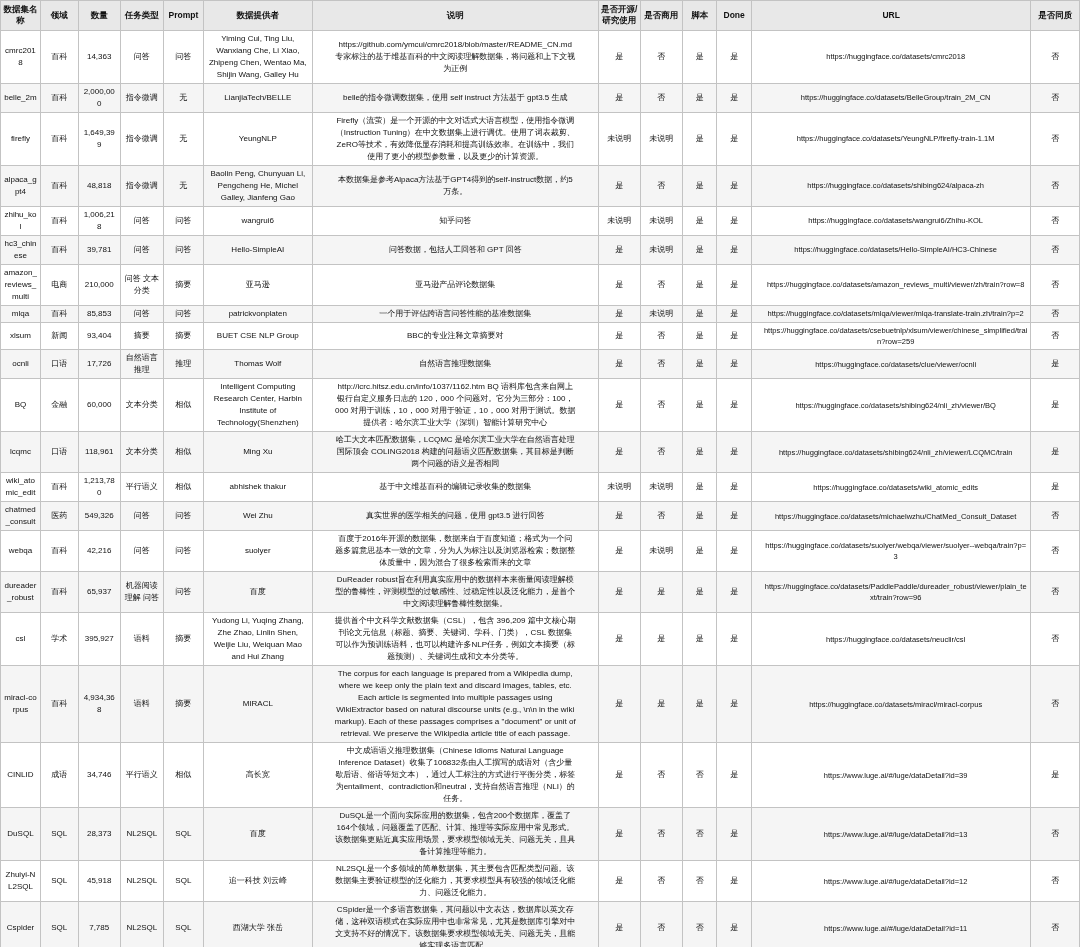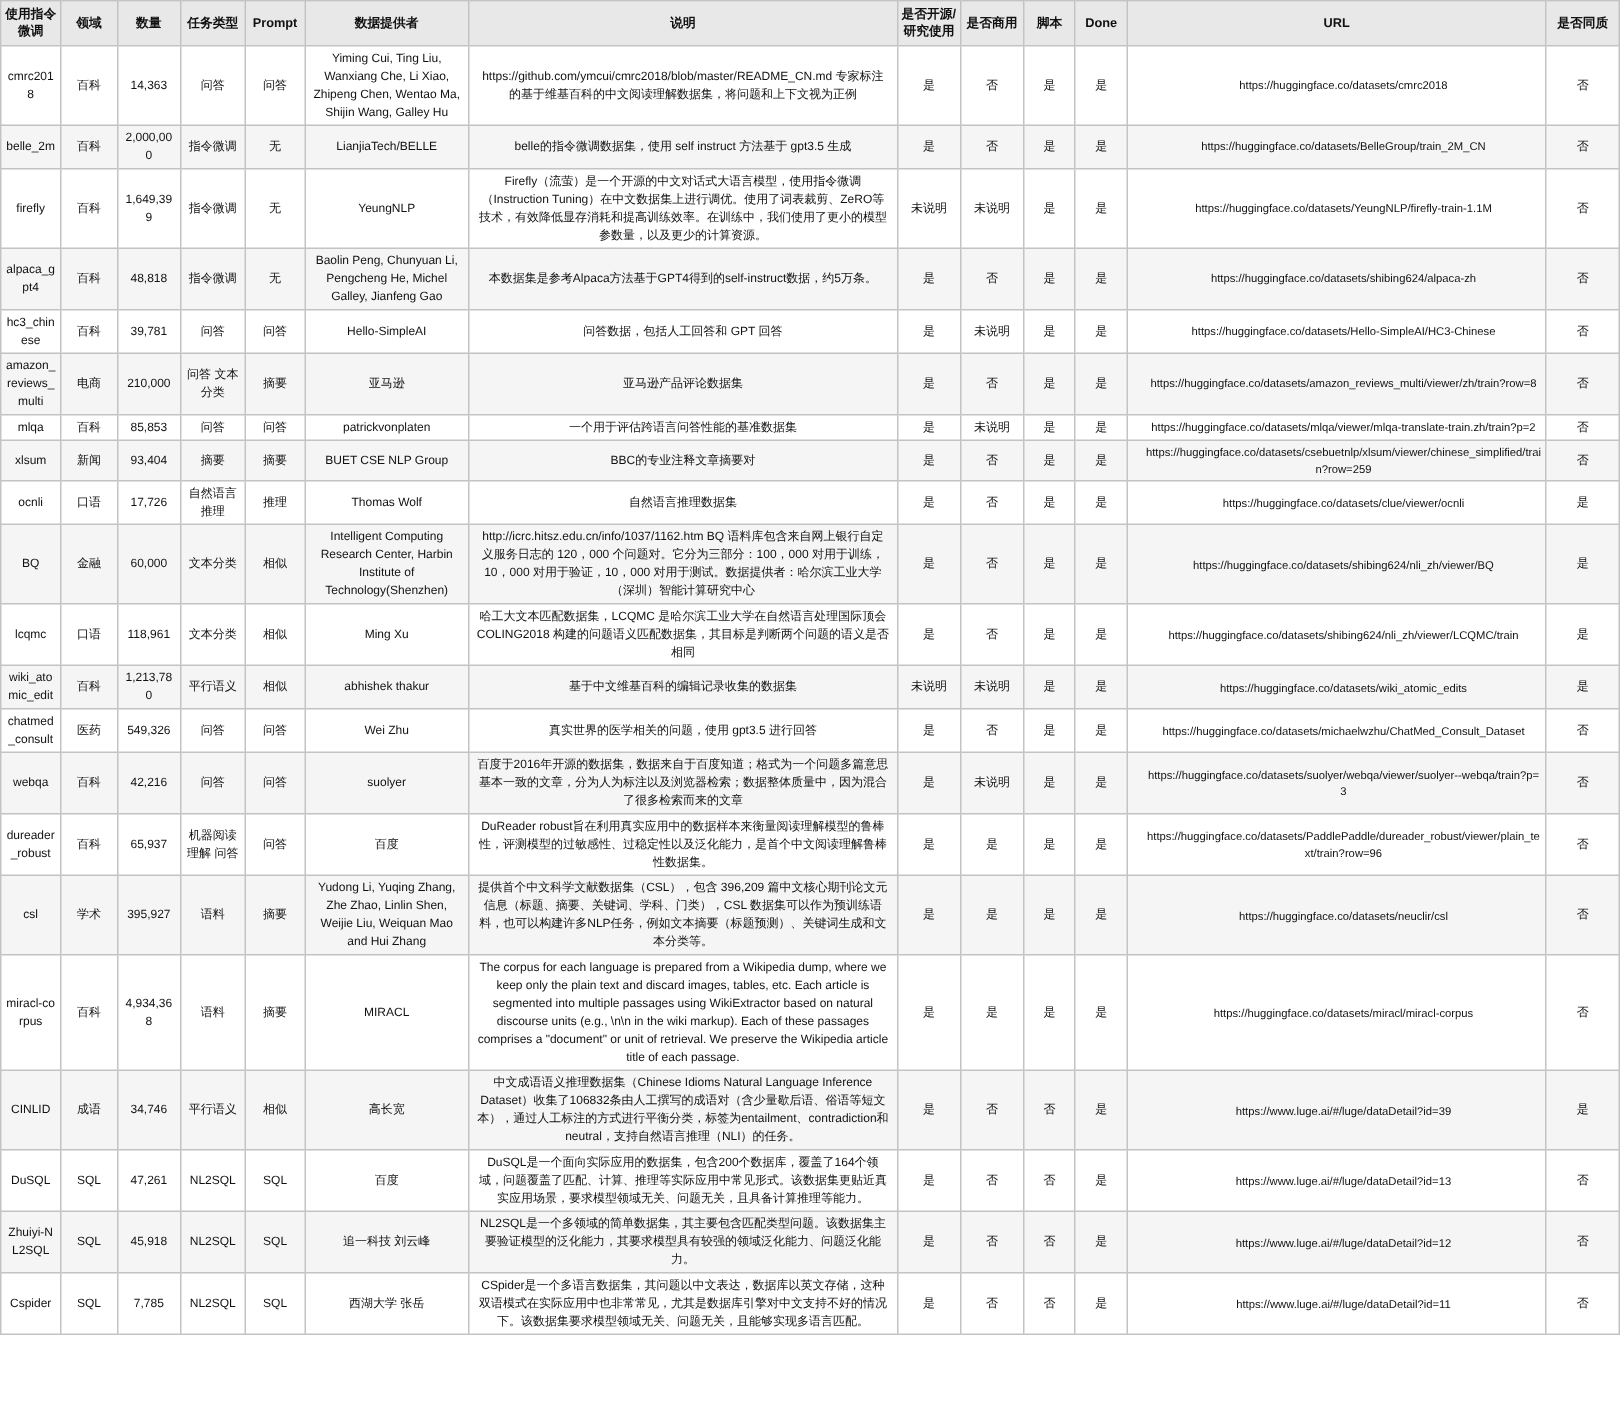--- a/index.html
+++ b/index.html
@@ -19,21 +19,21 @@
   thead th{
     background:#e8e8e8;
     font-weight:bold;
     font-size:8.5px;
     line-height:1.35;
     padding:3px 2px;
   }
   tbody tr:nth-child(even){background:#f5f5f5;}
   td.name,td.url{word-break:break-all;}
   td.url{font-size:7.5px;padding-left:12px;}
-  td.desc{padding:2px 5px;}
+  td.desc{padding:2px 22px;}
 </style>
 </head>
 <body>
 
 <div class="sheet">
   <table>
     <colgroup>
       <col style="width:3.7%">
       <col style="width:3.5%">
       <col style="width:3.9%">
@@ -43,21 +43,21 @@
       <col style="width:26.5%">
       <col style="width:3.9%">
       <col style="width:3.9%">
       <col style="width:3.2%">
       <col style="width:3.2%">
       <col style="width:25.9%">
       <col style="width:4.5%">
     </colgroup>
     <thead>
       <tr>
-        <th>使用指令微调</th>
+        <th>数据集名称</th>
         <th>领域</th>
         <th>数量</th>
         <th>任务类型</th>
         <th>Prompt</th>
         <th>数据提供者</th>
         <th>说明</th>
         <th>是否开源/研究使用</th>
         <th>是否商用</th>
         <th>脚本</th>
         <th>Done</th>
@@ -120,20 +120,35 @@
           <td>Baolin Peng, Chunyuan Li, Pengcheng He, Michel Galley, Jianfeng Gao</td>
           <td class="desc">本数据集是参考Alpaca方法基于GPT4得到的self-instruct数据，约5万条。</td>
           <td>是</td>
           <td>否</td>
           <td>是</td>
           <td>是</td>
           <td class="url">https://huggingface.co/datasets/shibing624/alpaca-zh</td>
           <td>否</td>
         </tr>
         <tr>
+          <td class="name">zhihu_kol</td>
+          <td>百科</td>
+          <td>1,006,218</td>
+          <td>问答</td>
+          <td>问答</td>
+          <td>wangrui6</td>
+          <td class="desc">知乎问答</td>
+          <td>未说明</td>
+          <td>未说明</td>
+          <td>是</td>
+          <td>是</td>
+          <td class="url">https://huggingface.co/datasets/wangrui6/Zhihu-KOL</td>
+          <td>否</td>
+        </tr>
+        <tr>
           <td class="name">hc3_chinese</td>
           <td>百科</td>
           <td>39,781</td>
           <td>问答</td>
           <td>问答</td>
           <td>Hello-SimpleAI</td>
           <td class="desc">问答数据，包括人工回答和 GPT 回答</td>
           <td>是</td>
           <td>未说明</td>
           <td>是</td>
@@ -332,21 +347,21 @@
           <td>是</td>
           <td>否</td>
           <td>否</td>
           <td>是</td>
           <td class="url">https://www.luge.ai/#/luge/dataDetail?id=39</td>
           <td>是</td>
         </tr>
         <tr>
           <td class="name">DuSQL</td>
           <td>SQL</td>
-          <td>47,261</td>
+          <td>28,373</td>
           <td>NL2SQL</td>
           <td>SQL</td>
           <td>百度</td>
           <td class="desc">DuSQL是一个面向实际应用的数据集，包含200个数据库，覆盖了164个领域，问题覆盖了匹配、计算、推理等实际应用中常见形式。该数据集更贴近真实应用场景，要求模型领域无关、问题无关，且具备计算推理等能力。</td>
           <td>是</td>
           <td>否</td>
           <td>否</td>
           <td>是</td>
           <td class="url">https://www.luge.ai/#/luge/dataDetail?id=13</td>
           <td>否</td>

